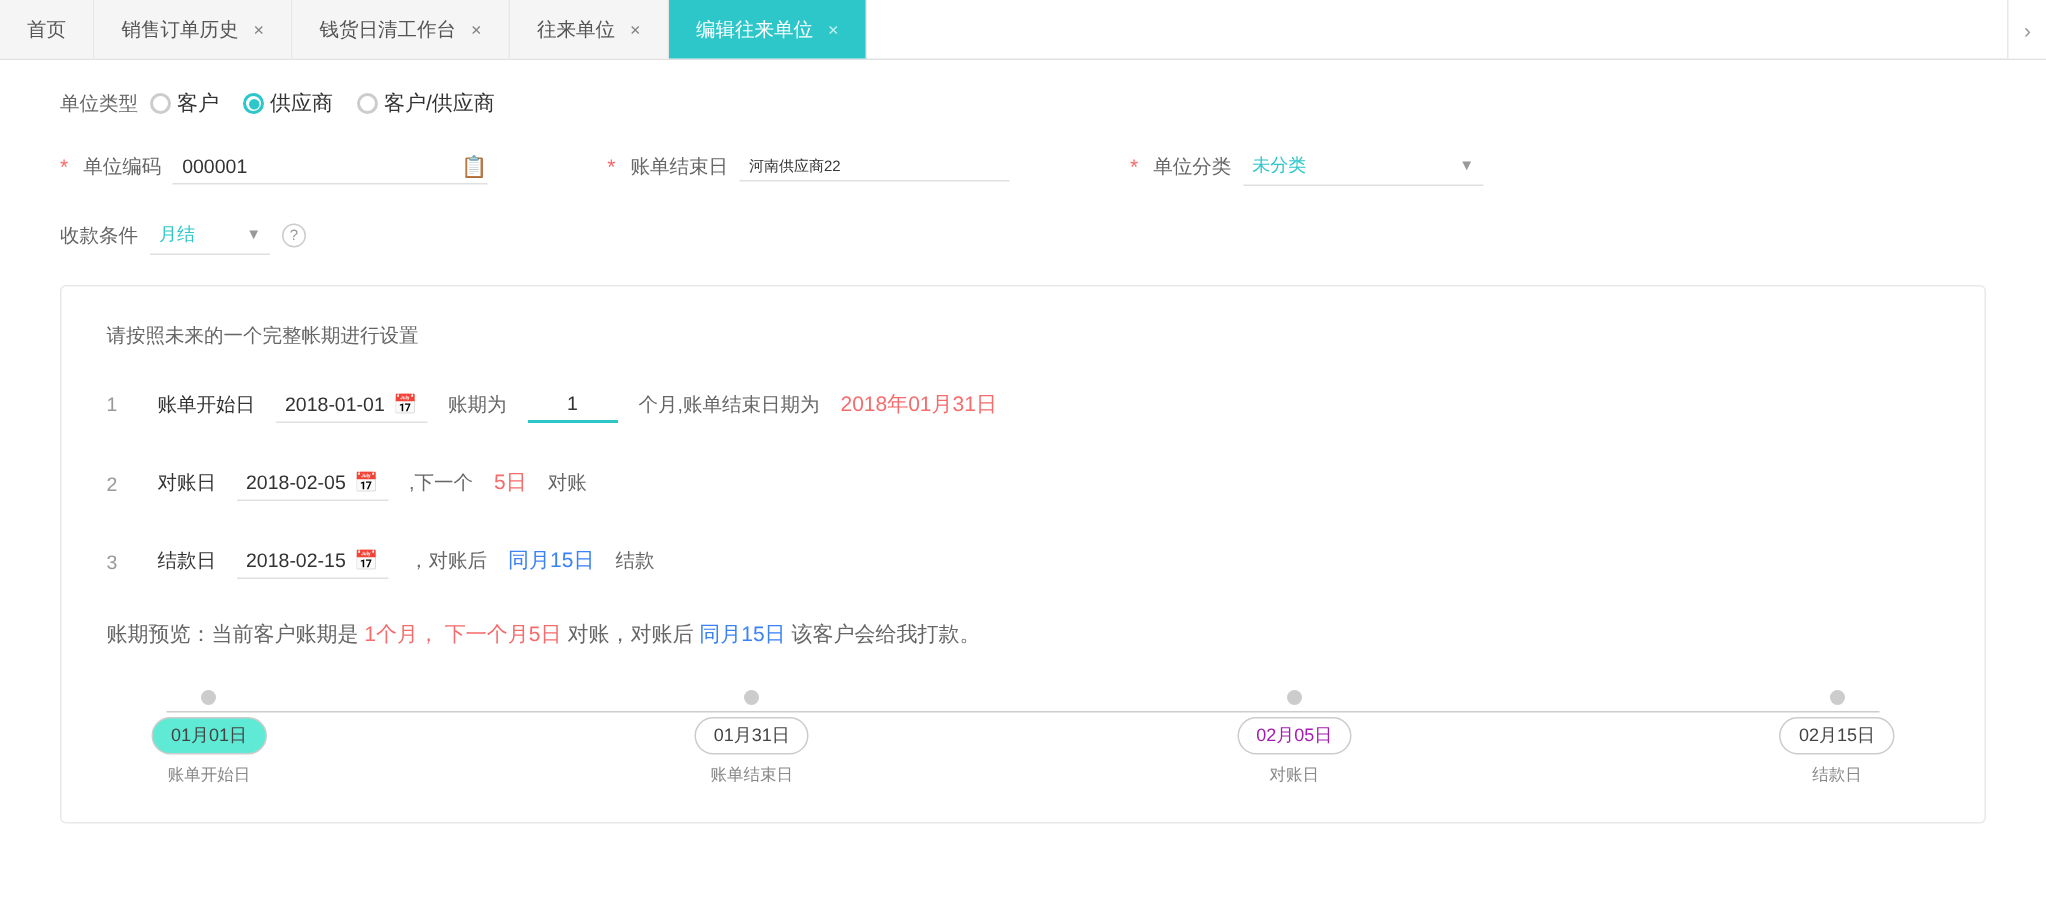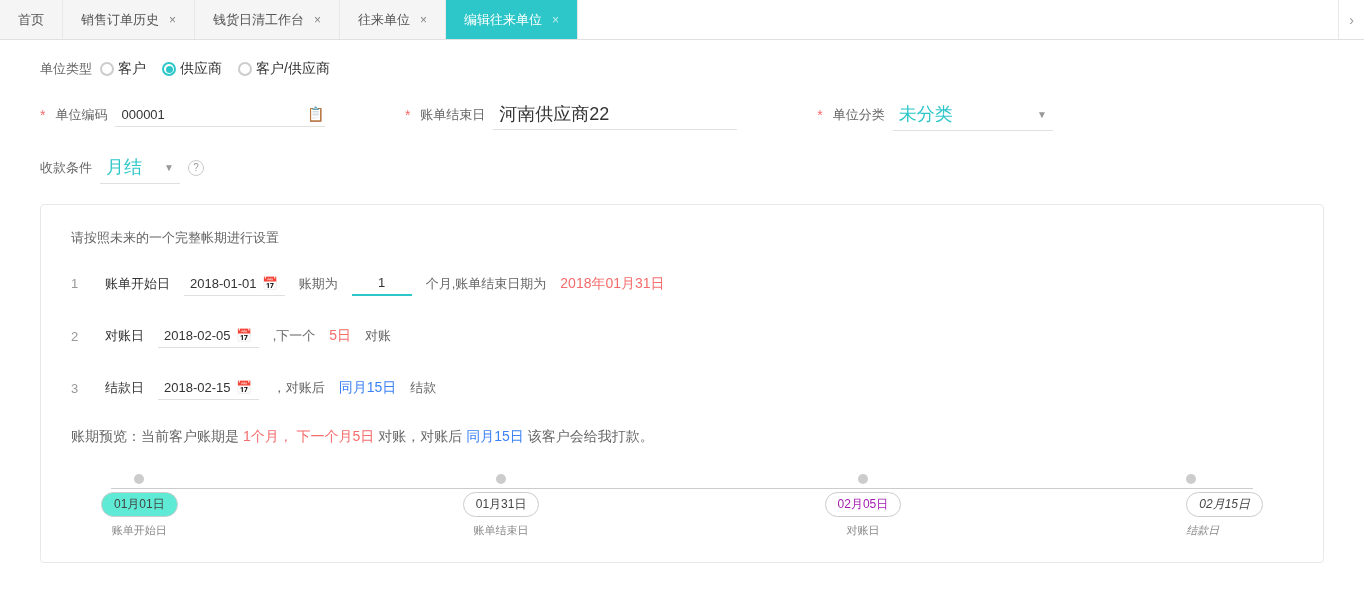--- a/index.html
+++ b/index.html
@@ -112,21 +112,21 @@
       height: 7px;
       border-radius: 50%;
       background: #2ec7c9;
     }
 
     
     .text-input {
       border: none;
       border-bottom: 1px solid #e0e0e0;
       padding: 4px 6px;
-      font-size: 18px;
+      font-size: 10px;
       outline: none;
       min-width: 120px;
       color: #333;
       background: transparent;
     }
 
     .input-with-icon {
       display: flex;
       align-items: center;
       border-bottom: 1px solid #e0e0e0;
@@ -153,21 +153,21 @@
       align-items: center;
       border-bottom: 1px solid #e0e0e0;
       gap: 4px;
       cursor: pointer;
       min-width: 120px;
       padding: 4px 6px;
     }
     .select-value {
       flex: 1;
       color: #2ec7c9;
-      font-size: 18px;
+      font-size: 12px;
     }
     .chevron-down {
       color: #999;
       font-size: 10px;
     }
 
     .help-icon {
       width: 16px;
       height: 16px;
       border-radius: 50%;
@@ -409,21 +409,21 @@
           <div style="border:1px solid #ccc;border-radius:14px;padding:3px 12px;font-size:12px;color:#444;background:#fff;white-space:nowrap;">01月31日</div>
           <div style="font-size:11px;color:#888;margin-top:6px;">账单结束日</div>
         </div>
 
         <div style="display:flex;flex-direction:column;align-items:center;">
           <div style="width:10px;height:10px;border-radius:50%;background:#ccc;margin-bottom:8px;"></div>
           <div style="border:1px solid #ccc;border-radius:14px;padding:3px 12px;font-size:12px;color:#a21caf;background:#fff;white-space:nowrap;">02月05日</div>
           <div style="font-size:11px;color:#888;margin-top:6px;">对账日</div>
         </div>
 
-        <div style="display:flex;flex-direction:column;align-items:flex-start;font-style:italic;">
+        <div style="display:flex;flex-direction:column;align-items:center;">
           <div style="width:10px;height:10px;border-radius:50%;background:#ccc;margin-bottom:8px;"></div>
           <div style="border:1px solid #ccc;border-radius:14px;padding:3px 12px;font-size:12px;color:#444;background:#fff;white-space:nowrap;">02月15日</div>
           <div style="font-size:11px;color:#888;margin-top:6px;">结款日</div>
         </div>
       </div>
     </div>
 
   </div>
 
 </div>

